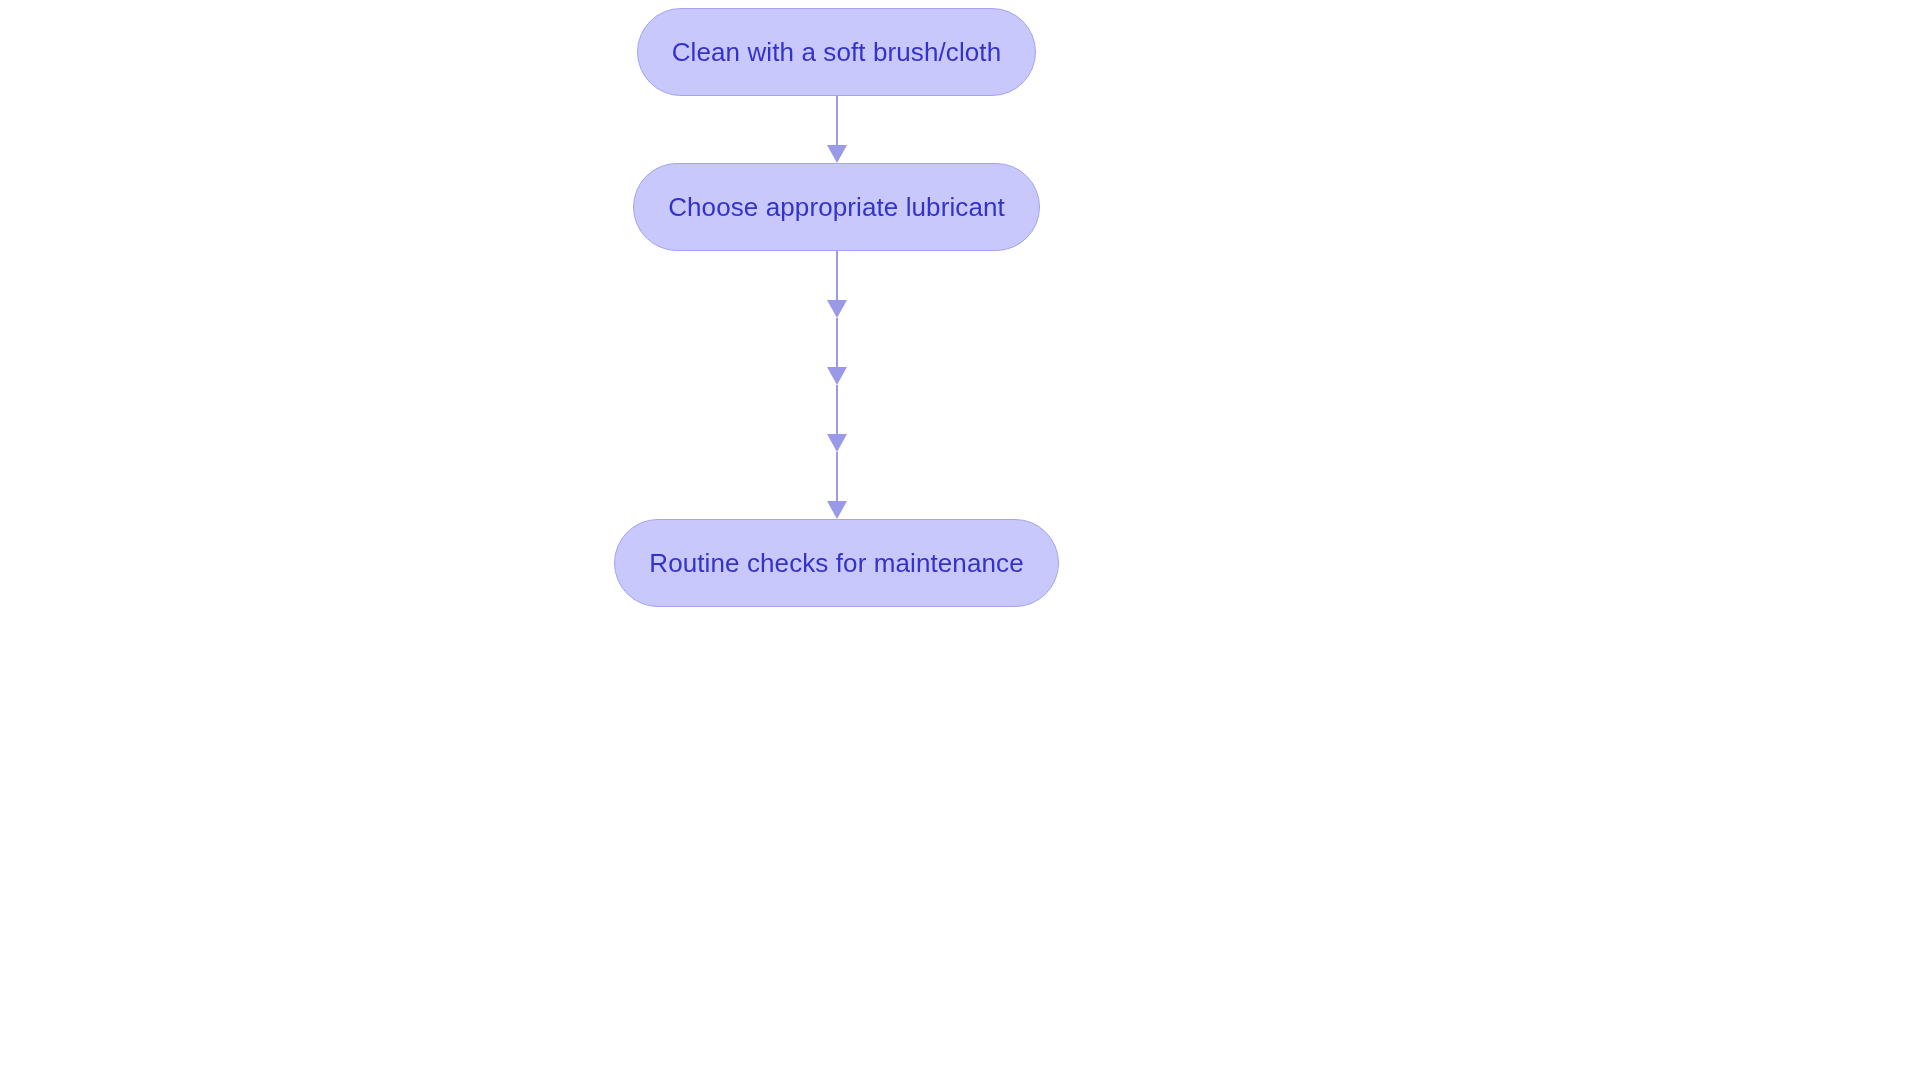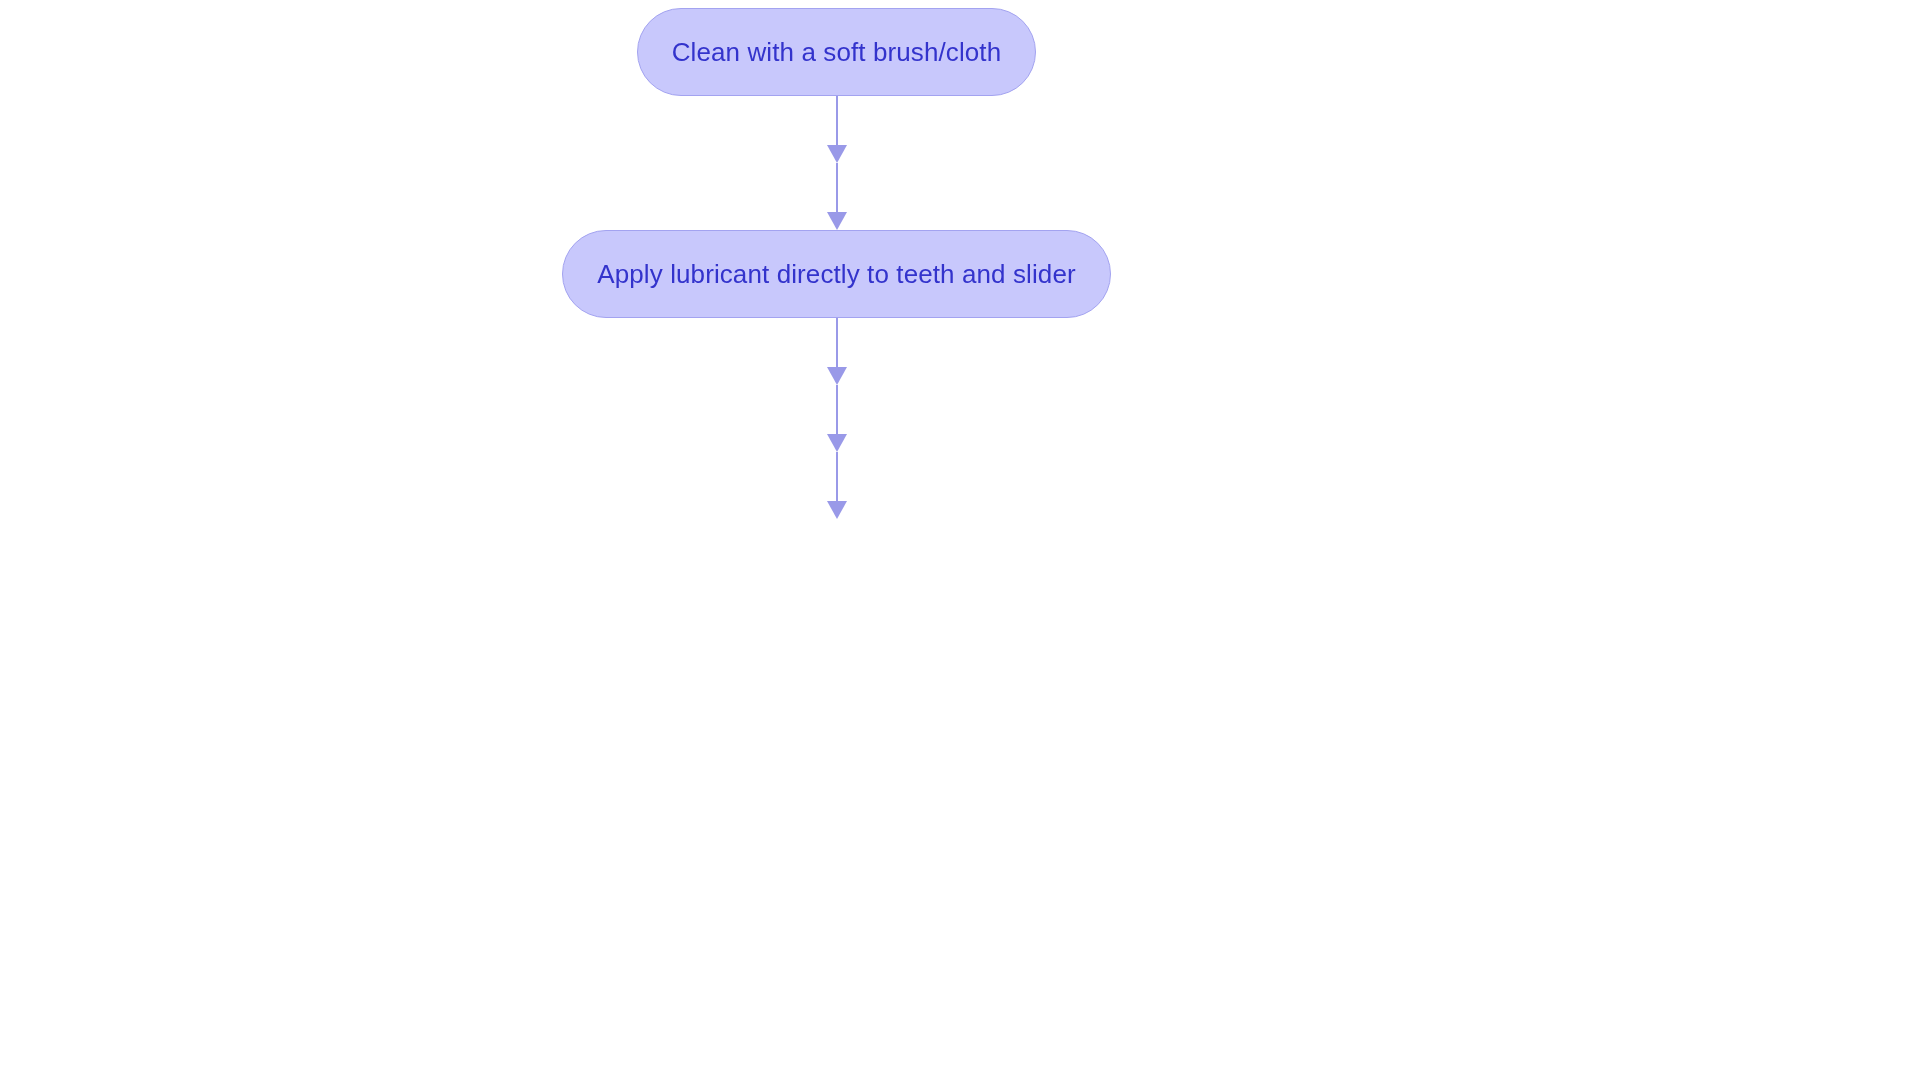--- a/index.html
+++ b/index.html
@@ -88,42 +88,45 @@
 
     <div class="node">
       <span class="node-label">Clean with a soft brush/cloth</span>
     </div>
 
     <div class="connector">
       <div class="connector-line"></div>
       <div class="connector-head"></div>
     </div>
 
-
-    <div class="connector">
-      <div class="connector-line"></div>
-      <div class="connector-head"></div>
-    </div>
-
     <div class="node">
-      <span class="node-label">Apply lubricant directly to teeth and slider</span>
+      <span class="node-label">Choose appropriate lubricant</span>
     </div>
 
     <div class="connector">
       <div class="connector-line"></div>
       <div class="connector-head"></div>
     </div>
 
 
     <div class="connector">
       <div class="connector-line"></div>
       <div class="connector-head"></div>
     </div>
 
 
     <div class="connector">
       <div class="connector-line"></div>
       <div class="connector-head"></div>
     </div>
 
 
+    <div class="connector">
+      <div class="connector-line"></div>
+      <div class="connector-head"></div>
+    </div>
+
+    <div class="node">
+      <span class="node-label">Routine checks for maintenance</span>
+    </div>
+
   </div>
 </div>
 
 </body></html>

